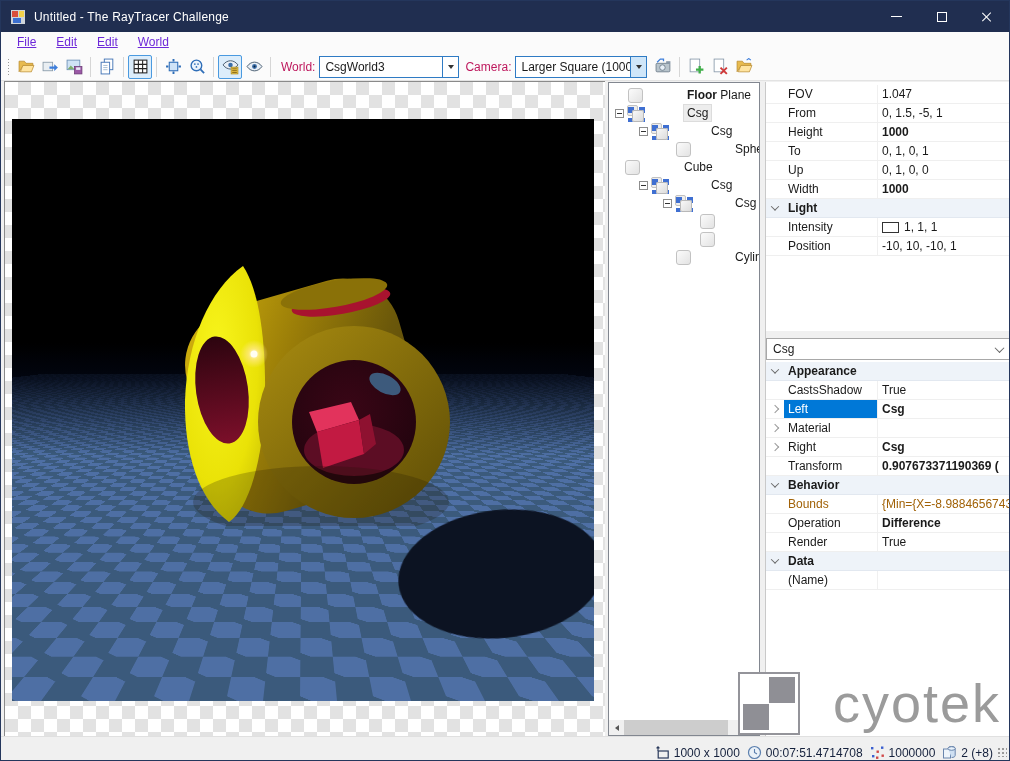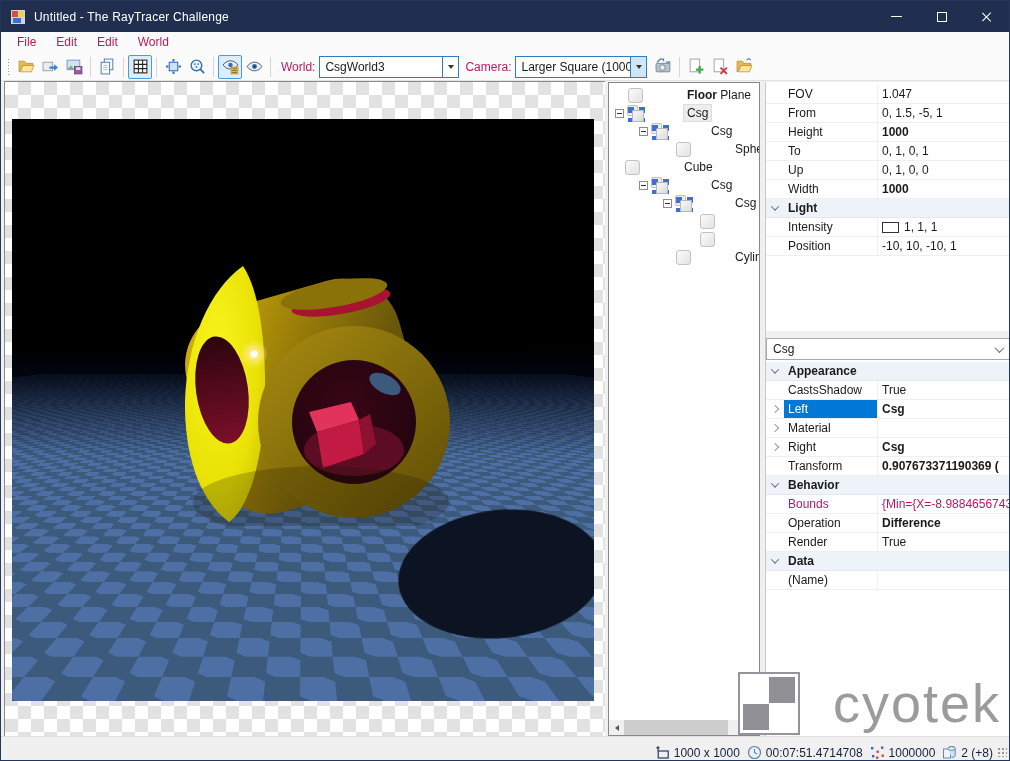--- a/index.html
+++ b/index.html
@@ -19,21 +19,21 @@
   .glyph-min { width:11px; height:1px; background:#fff; display:block; }
   .glyph-max { width:10px; height:10px; border:1px solid #fff; display:block; }
   .glyph-close { position:relative; width:12px; height:12px; display:block; }
   .glyph-close::before,.glyph-close::after { content:""; position:absolute; left:5px; top:0;
       width:1.4px; height:12px; background:#fff; }
   .glyph-close::before { transform:rotate(45deg); } .glyph-close::after { transform:rotate(-45deg); }
 
   
   .menubar { position:absolute; left:0; top:31px; width:100%; height:21px; background:#fbfbfb;
              display:flex; align-items:center; padding-left:6px; }
-  .menuitem { padding:0 10px; line-height:21px; color:#be185d; }
+  .menuitem { padding:0 10px; line-height:21px; color:#6d28d9;text-decoration:underline; }
 
   
   .toolbar { position:absolute; left:0; top:52px; width:100%; height:28px; background:#fbfbfb;
              border-bottom:1px solid #e3e3e3; display:flex; align-items:center; padding:0 2px; }
   .grip { width:5px; height:18px; margin:0 3px;
           background-image:radial-gradient(circle, #9a9a9a 34%, transparent 36%);
           background-size:3px 3px; background-repeat:repeat-y; background-position:1px 0; }
   .tbtn { width:24px; height:24px; border:1px solid transparent; background:transparent;
           display:flex; align-items:center; justify-content:center; padding:0; border-radius:2px; }
   .tbtn.on { border-color:#4a9ae0; background:#dcedfb; }
@@ -106,21 +106,21 @@
   .gut { width:18px; flex:0 0 auto; display:flex; align-items:center; justify-content:center; }
   .chev { width:6px; height:6px; border-right:1.4px solid #6a6a6a; border-bottom:1.4px solid #6a6a6a; }
   .chev.down { transform:rotate(45deg) translate(-1px,-1px); }
   .chev.right { transform:rotate(-45deg); border-color:#9a9a9a; }
   .pname { width:94px; flex:0 0 auto; display:flex; align-items:center; padding:0 4px;
            border-right:1px solid #f0f0f0; overflow:hidden; white-space:nowrap; }
   .prow.cat .pname { width:auto; font-weight:bold; border-right:none; }
   .pval { flex:1; display:flex; align-items:center; padding:0 4px; overflow:hidden; white-space:nowrap; }
   .pname.sel { background:#0078d7; color:#fff; }
   .vb { font-weight:bold; }
-  .dis { color:#be185d; }
+  .dis { color:#a16207; }
   .swatch { width:17px; height:11px; background:#fff; border:1px solid #333; margin-right:5px; flex:0 0 auto; }
   .psplit { position:absolute; left:0; top:249px; width:244px; height:7px; background:#f0f0f0; }
   .objselect { position:absolute; left:0; top:256px; width:244px; height:22px; background:#fff;
            border:1px solid #a8a8a8; display:flex; align-items:center; padding:0 6px; }
   .objselect .ctext { flex:1; }
   .chev-combo { width:7px; height:7px; border-right:1.4px solid #666; border-bottom:1.4px solid #666;
            transform:rotate(45deg) translate(-1px,-1px); }
 
   
   .hscroll { position:absolute; left:0; bottom:0; width:150px; height:15px; background:#f0f0f0;

